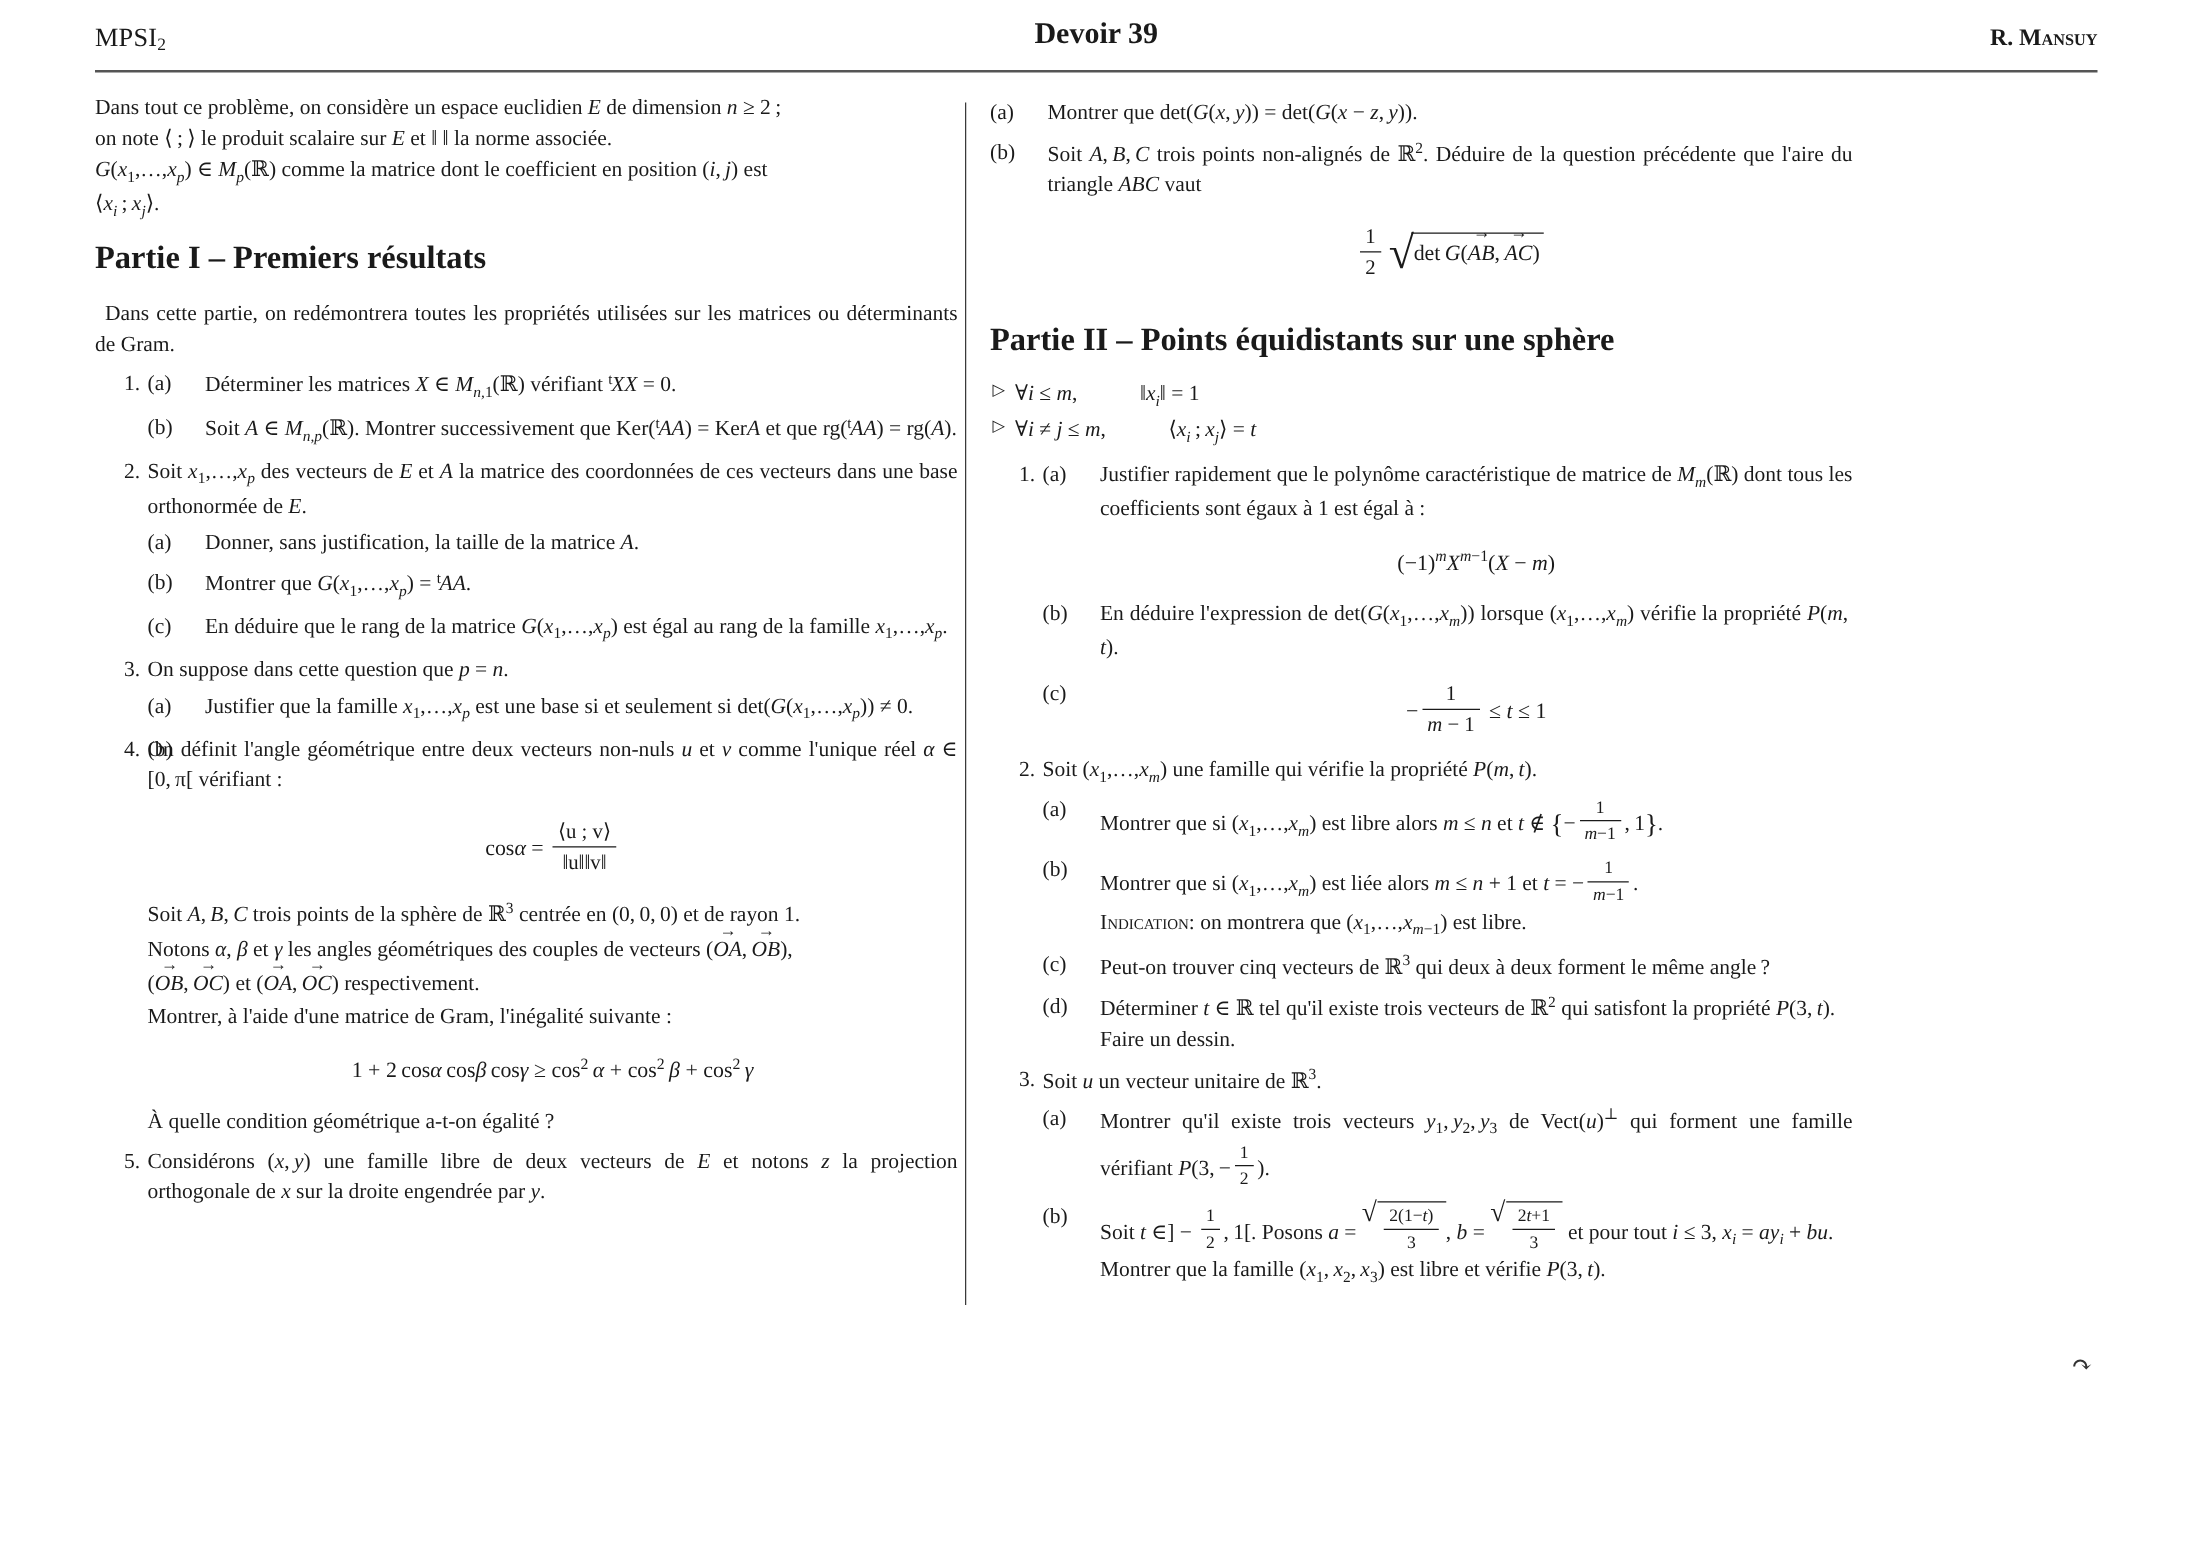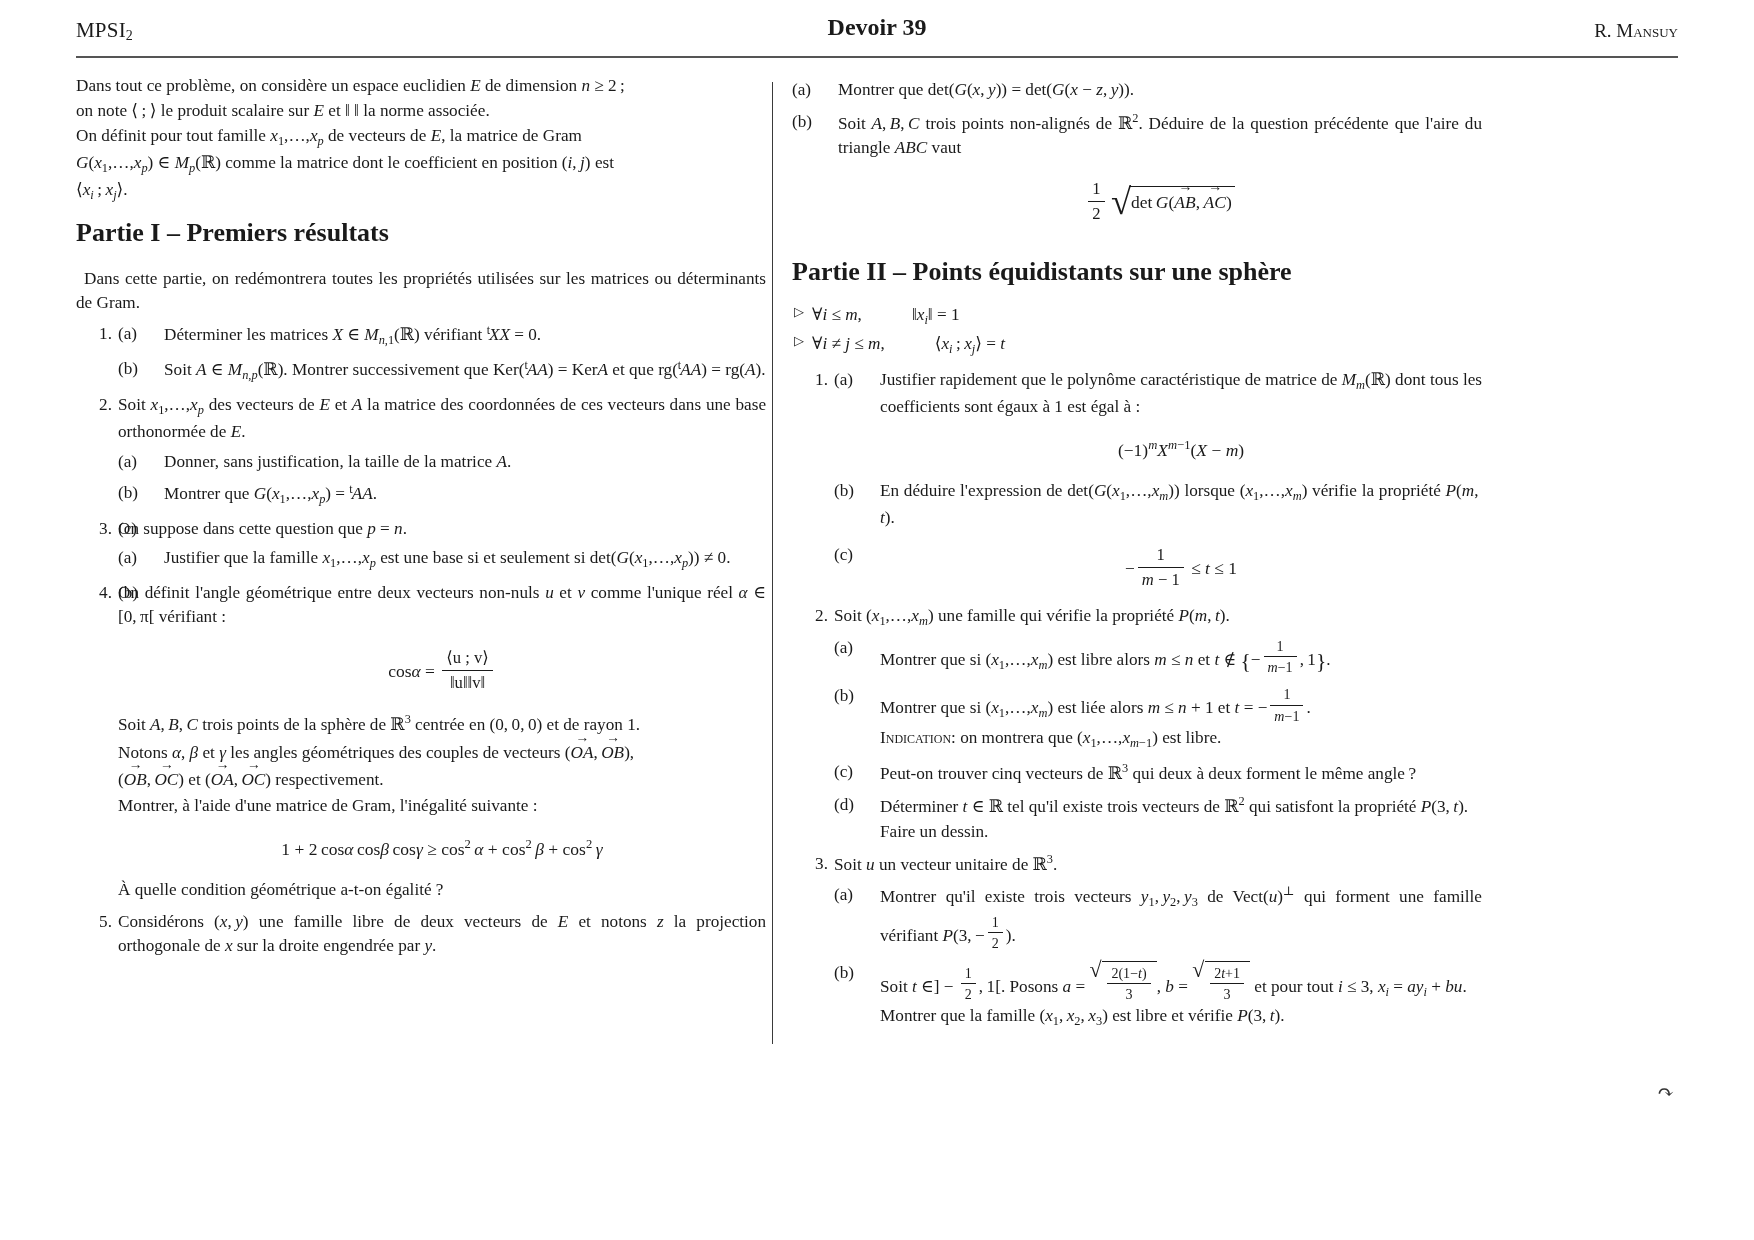--- a/index.html
+++ b/index.html
@@ -21,21 +21,21 @@
     position:absolute; left:0; top:4px;
     font-variant:small-caps; font-size:21px; letter-spacing:.2px;
   }
   .hdr-left .sub { font-size:14px; vertical-align:-3px; }
   .hdr-center {
     position:absolute; left:0; right:0; top:0; text-align:center;
     font-size:24px; font-weight:bold;
   }
   .hdr-right {
     position:absolute; right:0; top:6px;
-    font-variant:small-caps; font-size:19px;
+    font-variant:small-caps; font-size:19px;font-weight:bold;
   }
   .hdr-rule {
     position:absolute; left:76px; right:76px; top:56px;
     border-top:2px solid #555;
   }
 
   
   .cols {
     position:absolute; top:74px; left:76px; right:76px; bottom:20px;
   }
@@ -141,21 +141,20 @@
   <div class="hdr-rule"></div>
 
   <div class="cols">
     <div class="vrule"></div>
 
     <div class="col col-left">
 
       <div class="intro">
         <p>Dans tout ce problème, on considère un espace euclidien <span class="mi">E</span> de dimension <span class="mi">n</span> ≥ 2 ;</p>
         <p>on note ⟨ ; ⟩ le produit scalaire sur <span class="mi">E</span> et ‖&nbsp;‖ la norme associée.</p>
-        <p>On définit pour tout famille <span class="mi">x</span><sub>1</sub>,…,<span class="mi">x<sub>p</sub></span> de vecteurs de <span class="mi">E</span>, la matrice de Gram</p>
         <p><span class="mi">G</span>(<span class="mi">x</span><sub>1</sub>,…,<span class="mi">x<sub>p</sub></span>) ∈ <span class="cal">M</span><sub><span class="mi">p</span></sub>(ℝ) comme la matrice dont le coefficient en position (<span class="mi">i</span>, <span class="mi">j</span>) est</p>
         <p>⟨<span class="mi">x<sub>i</sub></span> ; <span class="mi">x<sub>j</sub></span>⟩.</p>
       </div>
 
       <h2 class="part">Partie I – Premiers résultats</h2>
 
       <p class="lead">Dans cette partie, on redémontrera toutes les propriétés utilisées sur les matrices ou déterminants de Gram.</p>
 
       <ol class="lvl1">
 
@@ -180,20 +179,21 @@
             <li>
               <span class="num">(a)</span>
               <span>Donner, sans justification, la taille de la matrice <span class="mi">A</span>.</span>
             </li>
             <li>
               <span class="num">(b)</span>
               <span>Montrer que <span class="mi">G</span>(<span class="mi">x</span><sub>1</sub>,…,<span class="mi">x<sub>p</sub></span>) = <sup class="pre">t</sup><span class="mi">AA</span>.</span>
             </li>
             <li>
               <span class="num">(c)</span>
+              <span>En déduire que le rang de la matrice <span class="mi">G</span>(<span class="mi">x</span><sub>1</sub>,…,<span class="mi">x<sub>p</sub></span>) est égal au rang de la famille <span class="mi">x</span><sub>1</sub>,…,<span class="mi">x<sub>p</sub></span>.</span>
             </li>
           </ol>
         </li>
 
         <li>
           <span class="num">3.</span>
           <span>On suppose dans cette question que <span class="mi">p</span> = <span class="mi">n</span>.</span>
           <ol class="lvl2">
             <li>
               <span class="num">(a)</span>

